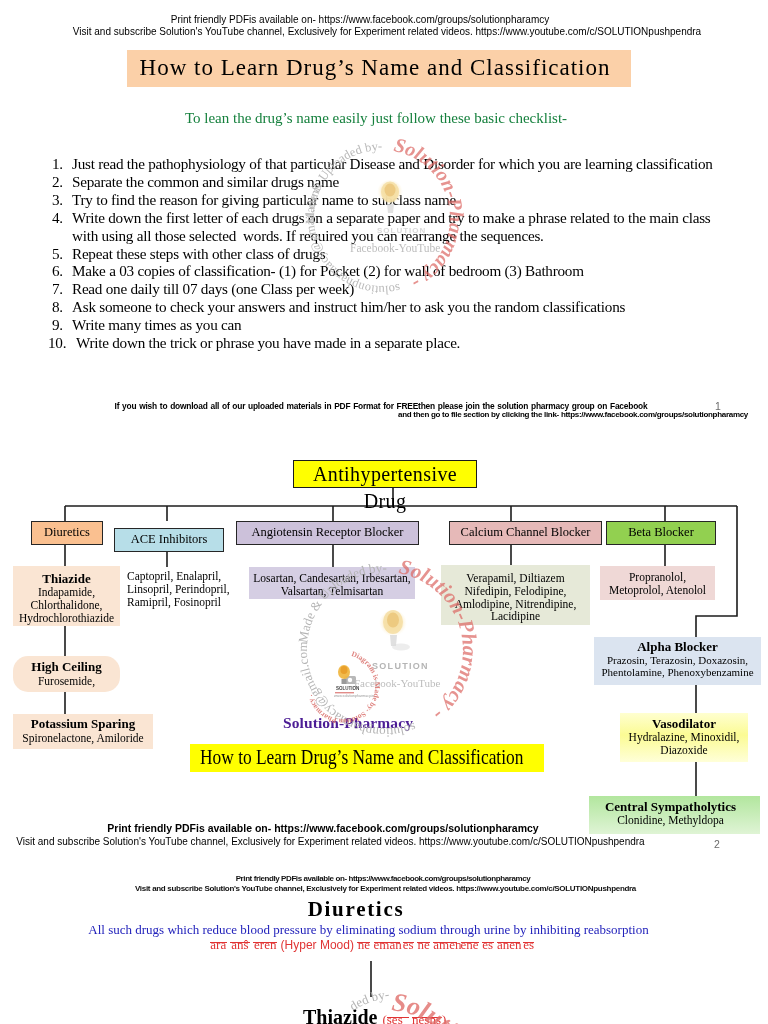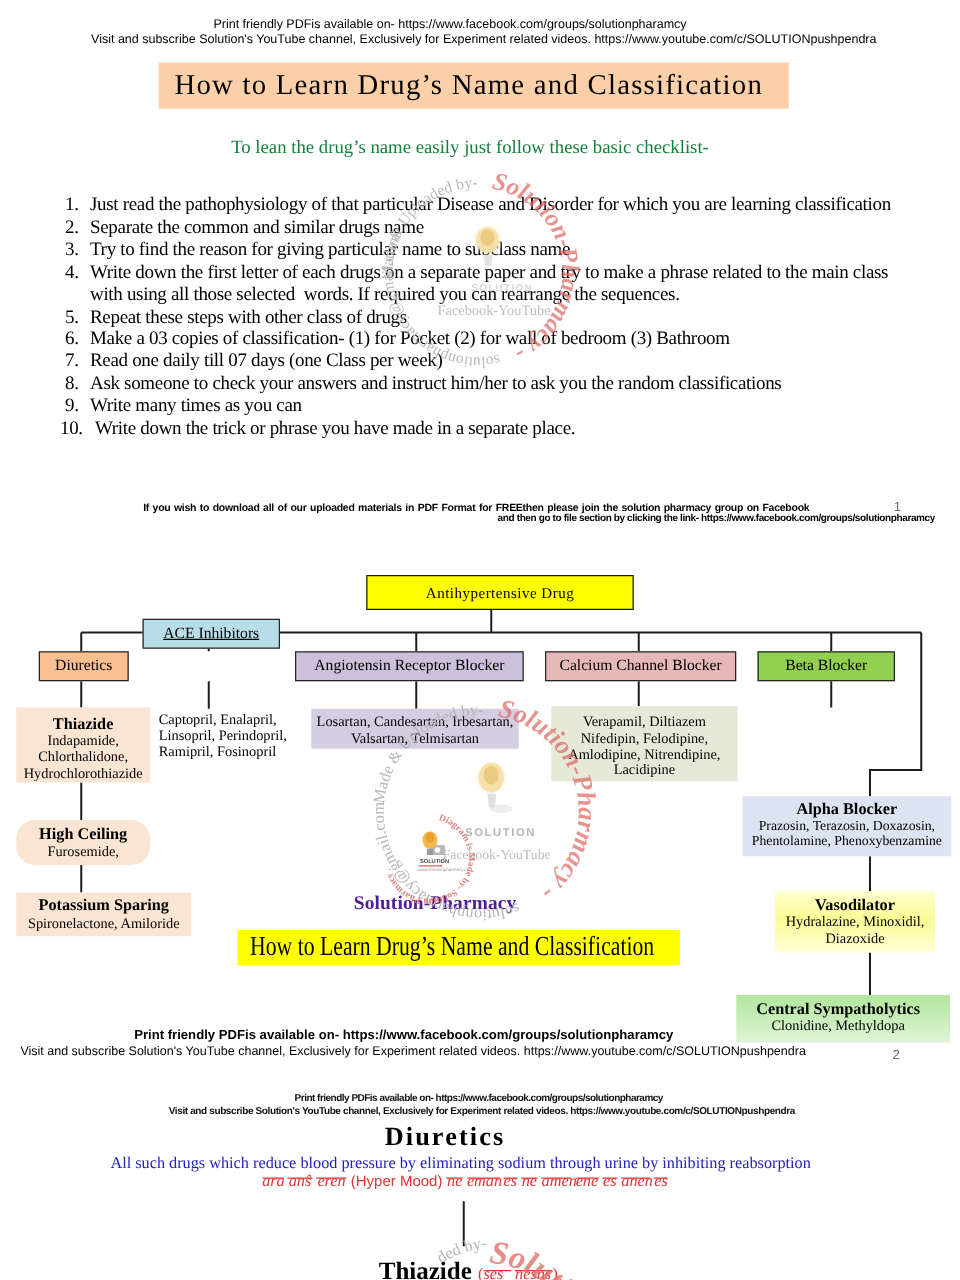--- a/index.html
+++ b/index.html
@@ -4,21 +4,21 @@
 <style>
   html,body{margin:0;padding:0;background:#fff;}
   #page{position:relative;width:768px;height:1024px;background:#ffffff;overflow:hidden;
         font-family:"Liberation Serif",serif;color:#000;}
   .abs{position:absolute;}
   .sans{font-family:"Liberation Sans",sans-serif;}
   .ctr{text-align:center;}
   .b{font-weight:bold;}
   .box{position:absolute;box-sizing:border-box;}
   .cat{border:1.8px solid #262626;text-align:center;font-size:12.5px;}
-  .hw{position:relative;display:inline-block;white-space:nowrap;vertical-align:baseline;font-style:italic;}
+  .hw{position:relative;display:inline-block;white-space:nowrap;vertical-align:baseline;}
   .hw:before{content:"";position:absolute;left:0;right:0;top:4.6px;border-top:1.25px solid currentColor;}
   .hw2:before{top:5.4px;}
 </style>
 </head>
 <body>
 <div id="page">
 
   <svg class="abs" style="left:0;top:0;z-index:5" width="768" height="420" viewBox="0 0 768 420">
     <defs>
       <path id="wc1" d="M382,150 A68,68 0 1 1 381.9,150"></path>
@@ -138,32 +138,33 @@
       </text>
       <ellipse cx="344" cy="232" rx="6" ry="7" fill="#f0b743" opacity="0.95"></ellipse>
       <ellipse cx="344" cy="230" rx="3.5" ry="4" fill="#e9a02c"></ellipse>
       <rect x="341.5" y="239" width="5" height="5" fill="#9a9a9a"></rect>
       <text font-family="Liberation Sans" font-size="4.5" font-weight="bold" fill="#444" x="336" y="250">SOLUTION</text>
       <rect x="335" y="252" width="19" height="1.4" fill="#d96f6b" opacity="0.8"></rect>
       <text font-family="Liberation Sans" font-size="3.6" fill="#999" x="334" y="257">www.solutionpharmacy.in</text>
     </g>
   </svg>
 
-  <div class="box ctr" style="left:293px;top:460px;width:214px;height:28px;background:#ffff00;border:1.3px solid #1c1c1c;font-size:12px;letter-spacing:0.4px;line-height:27px;">Antihypertensive Drug</div>
+  <div class="box ctr" style="left:293px;top:460px;width:184px;height:28px;background:#ffff00;border:1.3px solid #1c1c1c;font-size:20px;letter-spacing:0.4px;line-height:27px;">Antihypertensive Drug</div>
 
   <div class="box cat" style="left:31px;top:521px;width:72px;height:24px;background:#fac090;line-height:21px;">Diuretics</div>
-  <div class="box cat" style="left:114px;top:495px;width:110px;height:24px;background:#b7dee8;line-height:21px;text-decoration:underline;">ACE Inhibitors</div>
+  <div class="box cat" style="left:114px;top:528px;width:110px;height:24px;background:#b7dee8;line-height:21px;">ACE Inhibitors</div>
   <div class="box cat" style="left:236px;top:521px;width:183px;height:24px;background:#ccc1da;line-height:21px;">Angiotensin Receptor Blocker</div>
-  <div class="box cat" style="left:436px;top:521px;width:153px;height:24px;background:#e6b9b8;line-height:21px;">Calcium Channel Blocker</div>
+  <div class="box cat" style="left:449px;top:521px;width:153px;height:24px;background:#e6b9b8;line-height:21px;">Calcium Channel Blocker</div>
   <div class="box cat" style="left:606px;top:521px;width:110px;height:24px;background:#92d050;line-height:21px;">Beta Blocker</div>
 
   <div class="box ctr" style="left:13px;top:566px;width:107px;height:60px;background:#fae5d3;font-size:11.5px;line-height:13px;padding-top:6px;"><span class="b" style="font-size:13px;">Thiazide</span><br>Indapamide,<br>Chlorthalidone,<br>Hydrochlorothiazide</div>
   <div class="box" style="left:127px;top:570px;width:110px;font-size:11.5px;line-height:13px;">Captopril, Enalapril,<br>Linsopril, Perindopril,<br>Ramipril, Fosinopril</div>
   <div class="box ctr" style="left:249px;top:567px;width:166px;height:32px;background:#d5cee3;font-size:11.5px;line-height:13px;padding-top:5px;">Losartan, Candesartan, Irbesartan,<br>Valsartan, Telmisartan</div>
   <div class="box ctr" style="left:441px;top:565px;width:149px;height:60px;background:#e6e9d8;font-size:11.5px;line-height:12.8px;padding-top:7px;">Verapamil, Diltiazem<br>Nifedipin, Felodipine,<br>Amlodipine, Nitrendipine,<br>Lacidipine</div>
+  <div class="box ctr" style="left:600px;top:566px;width:115px;height:34px;background:#efd8d6;font-size:11.5px;line-height:13px;padding-top:5px;">Propranolol,<br>Metoprolol, Atenolol</div>
 
   <div class="box ctr" style="left:594px;top:637px;width:167px;height:48px;background:#dbe4f0;font-size:11px;line-height:12.5px;padding-top:4px;"><span class="b" style="font-size:13px;">Alpha Blocker</span><br>Prazosin, Terazosin, Doxazosin,<br>Phentolamine, Phenoxybenzamine</div>
 
   <div class="box ctr" style="left:13px;top:656px;width:107px;height:36px;background:#fae5d3;font-size:11.5px;line-height:14px;padding-top:4px;border-radius:15px;"><span class="b" style="font-size:13px;">High Ceiling</span><br>Furosemide,</div>
   <div class="box ctr" style="left:13px;top:714px;width:140px;height:35px;background:#fae5d3;font-size:11.5px;line-height:14px;padding-top:3px;"><span class="b" style="font-size:13px;">Potassium Sparing</span><br>Spironelactone, Amiloride</div>
 
   <div class="box ctr" style="left:620px;top:713px;width:128px;height:49px;background:linear-gradient(180deg,#ffffd0 0%,#fbfb94 45%,#ffffd8 100%);font-size:11.5px;line-height:13px;padding-top:4px;"><span class="b" style="font-size:13px;">Vasodilator</span><br>Hydralazine, Minoxidil,<br>Diazoxide</div>
 
   <div class="box ctr" style="left:589px;top:796px;width:171px;height:38px;background:linear-gradient(180deg,#b2e69e 0%,#dff4d5 100%);font-size:11.5px;line-height:13px;padding-top:4px;padding-right:8px;"><span class="b" style="font-size:13px;">Central Sympatholytics</span><br>Clonidine, Methyldopa</div>
 

